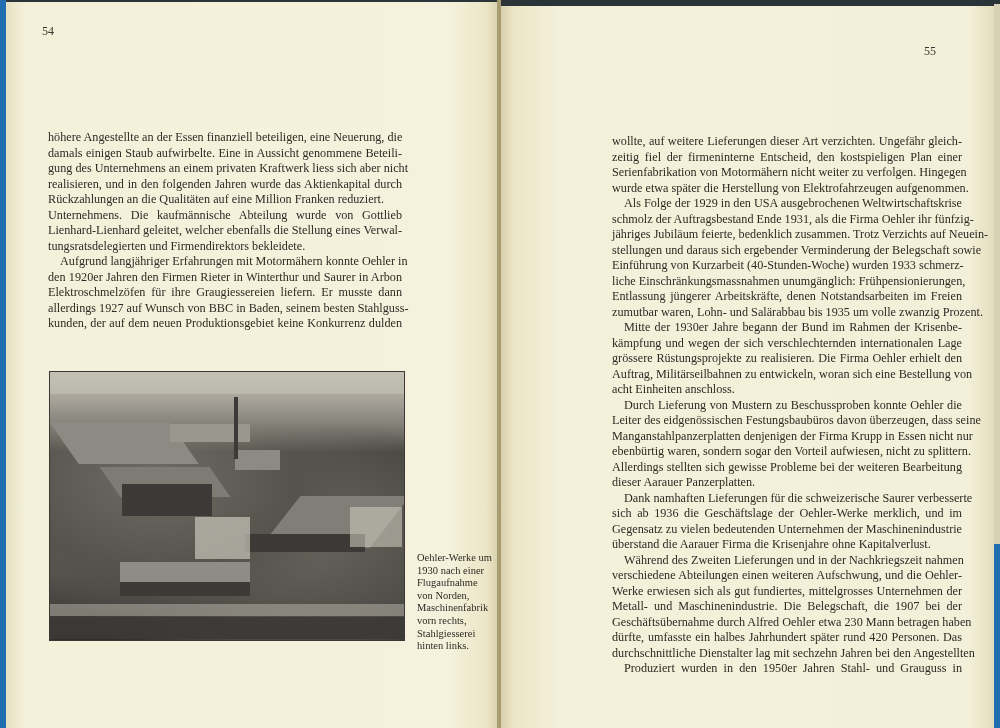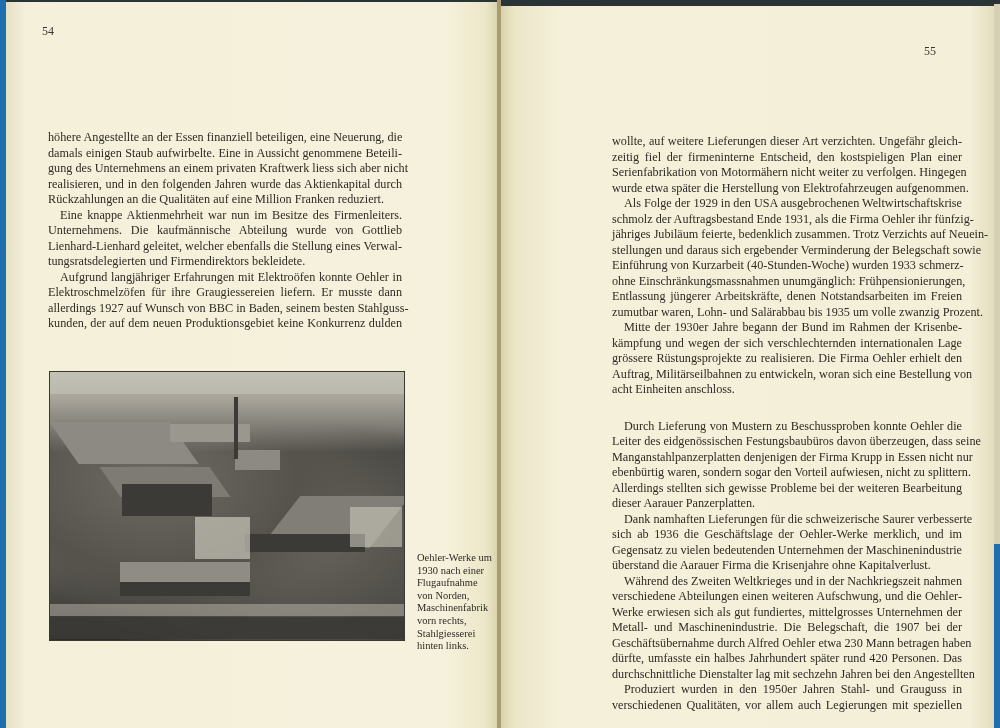--- a/index.html
+++ b/index.html
@@ -68,25 +68,25 @@
 
 <div class="page-num pn-left">54</div>
 <div class="page-num pn-right">55</div>
 
 <div class="text-block tb-left" id="left-text">
     <span class="line">höhere Angestellte an der Essen finanziell beteiligen, eine Neuerung, die</span>
     <span class="line">damals einigen Staub aufwirbelte. Eine in Aussicht genommene Beteili-</span>
     <span class="line">gung des Unternehmens an einem privaten Kraftwerk liess sich aber nicht</span>
     <span class="line">realisieren, und in den folgenden Jahren wurde das Aktienkapital durch</span>
     <span class="line last">Rückzahlungen an die Qualitäten auf eine Million Franken reduziert.</span>
-    <span class="line" style="padding-left: 12px;">Eine knappe Aktienmehrheit war nun im Besitze des Firmenleiters.</span>
     <span class="line">Unternehmens. Die kaufmännische Abteilung wurde von Gottlieb</span>
     <span class="line">Lienhard-Lienhard geleitet, welcher ebenfalls die Stellung eines Verwal-</span>
     <span class="line last">tungsratsdelegierten und Firmendirektors bekleidete.</span>
-    <span class="line" style="padding-left: 12px;">Aufgrund langjähriger Erfahrungen mit Elektroöfen konnte Oehler in</span>
+    <span class="line" style="padding-left: 12px;">Aufgrund langjähriger Erfahrungen mit Motormähern konnte Oehler in</span>
+    <span class="line">den 1920er Jahren den Firmen Rieter in Winterthur und Saurer in Arbon</span>
     <span class="line">Elektroschmelzöfen für ihre Graugiessereien liefern. Er musste dann</span>
     <span class="line">allerdings 1927 auf Wunsch von BBC in Baden, seinem besten Stahlguss-</span>
     <span class="line">kunden, der auf dem neuen Produktionsgebiet keine Konkurrenz dulden</span>
   </div>
 
 <div class="photo">
   <div class="light" style="left:0;top:0;width:100%;height:22px;opacity:.55;"></div>
   <div class="roof" style="left:14px;top:50px;width:120px;height:42px;transform:skewX(35deg);"></div>
   <div class="roof" style="left:60px;top:95px;width:110px;height:30px;transform:skewX(35deg);background:#7d7b74;"></div>
   <div class="dark" style="left:72px;top:112px;width:90px;height:32px;"></div>
@@ -117,40 +117,39 @@
 <div class="text-block tb-right" id="right-text">
     <span class="line">wollte, auf weitere Lieferungen dieser Art verzichten. Ungefähr gleich-</span>
     <span class="line">zeitig fiel der firmeninterne Entscheid, den kostspieligen Plan einer</span>
     <span class="line">Serienfabrikation von Motormähern nicht weiter zu verfolgen. Hingegen</span>
     <span class="line last">wurde etwa später die Herstellung von Elektrofahrzeugen aufgenommen.</span>
     <span class="line" style="padding-left: 12px;">Als Folge der 1929 in den USA ausgebrochenen Weltwirtschaftskrise</span>
     <span class="line">schmolz der Auftragsbestand Ende 1931, als die Firma Oehler ihr fünfzig-</span>
     <span class="line">jähriges Jubiläum feierte, bedenklich zusammen. Trotz Verzichts auf Neuein-</span>
     <span class="line">stellungen und daraus sich ergebender Verminderung der Belegschaft sowie</span>
     <span class="line">Einführung von Kurzarbeit (40-Stunden-Woche) wurden 1933 schmerz-</span>
-    <span class="line">ohne Einschränkungsmassnahmen unumgänglich: Frühpensionierungen,</span>
+    <span class="line">liche Einschränkungsmassnahmen unumgänglich: Frühpensionierungen,</span>
     <span class="line">Entlassung jüngerer Arbeitskräfte, denen Notstandsarbeiten im Freien</span>
     <span class="line last">zumutbar waren, Lohn- und Salärabbau bis 1935 um volle zwanzig Prozent.</span>
     <span class="line" style="padding-left: 12px;">Mitte der 1930er Jahre begann der Bund im Rahmen der Krisenbe-</span>
     <span class="line">kämpfung und wegen der sich verschlechternden internationalen Lage</span>
     <span class="line">grössere Rüstungsprojekte zu realisieren. Die Firma Oehler erhielt den</span>
     <span class="line">Auftrag, Militärseilbahnen zu entwickeln, woran sich eine Bestellung von</span>
     <span class="line last">acht Einheiten anschloss.</span>
-    <span class="line" style="padding-left: 12px; margin-top: 21px;">Durch Lieferung von Mustern zu Beschussproben konnte Oehler die</span>
+    <span class="line" style="padding-left: 12px;">Durch Lieferung von Mustern zu Beschussproben konnte Oehler die</span>
     <span class="line">Leiter des eidgenössischen Festungsbaubüros davon überzeugen, dass seine</span>
     <span class="line">Manganstahlpanzerplatten denjenigen der Firma Krupp in Essen nicht nur</span>
     <span class="line">ebenbürtig waren, sondern sogar den Vorteil aufwiesen, nicht zu splittern.</span>
     <span class="line">Allerdings stellten sich gewisse Probleme bei der weiteren Bearbeitung</span>
     <span class="line last">dieser Aarauer Panzerplatten.</span>
     <span class="line" style="padding-left: 12px;">Dank namhaften Lieferungen für die schweizerische Saurer verbesserte</span>
     <span class="line">sich ab 1936 die Geschäftslage der Oehler-Werke merklich, und im</span>
     <span class="line">Gegensatz zu vielen bedeutenden Unternehmen der Maschinenindustrie</span>
     <span class="line last">überstand die Aarauer Firma die Krisenjahre ohne Kapitalverlust.</span>
-    <span class="line" style="padding-left: 12px;">Während des Zweiten Weltkrieges und in der Nachkriegszeit nahmen</span>
+    <span class="line" style="padding-left: 12px;">Während des Zweiten Lieferungen und in der Nachkriegszeit nahmen</span>
     <span class="line">verschiedene Abteilungen einen weiteren Aufschwung, und die Oehler-</span>
     <span class="line">Werke erwiesen sich als gut fundiertes, mittelgrosses Unternehmen der</span>
     <span class="line">Metall- und Maschinenindustrie. Die Belegschaft, die 1907 bei der</span>
     <span class="line">Geschäftsübernahme durch Alfred Oehler etwa 230 Mann betragen haben</span>
     <span class="line">dürfte, umfasste ein halbes Jahrhundert später rund 420 Personen. Das</span>
     <span class="line">durchschnittliche Dienstalter lag mit sechzehn Jahren bei den Angestellten</span>
     <span class="line" style="padding-left: 12px;">Produziert wurden in den 1950er Jahren Stahl- und Grauguss in</span>
-    <span class="line">verschiedenen Qualitäten, vor allem auch Legierungen mit speziellen</span>
   </div>
 
 </body></html>

